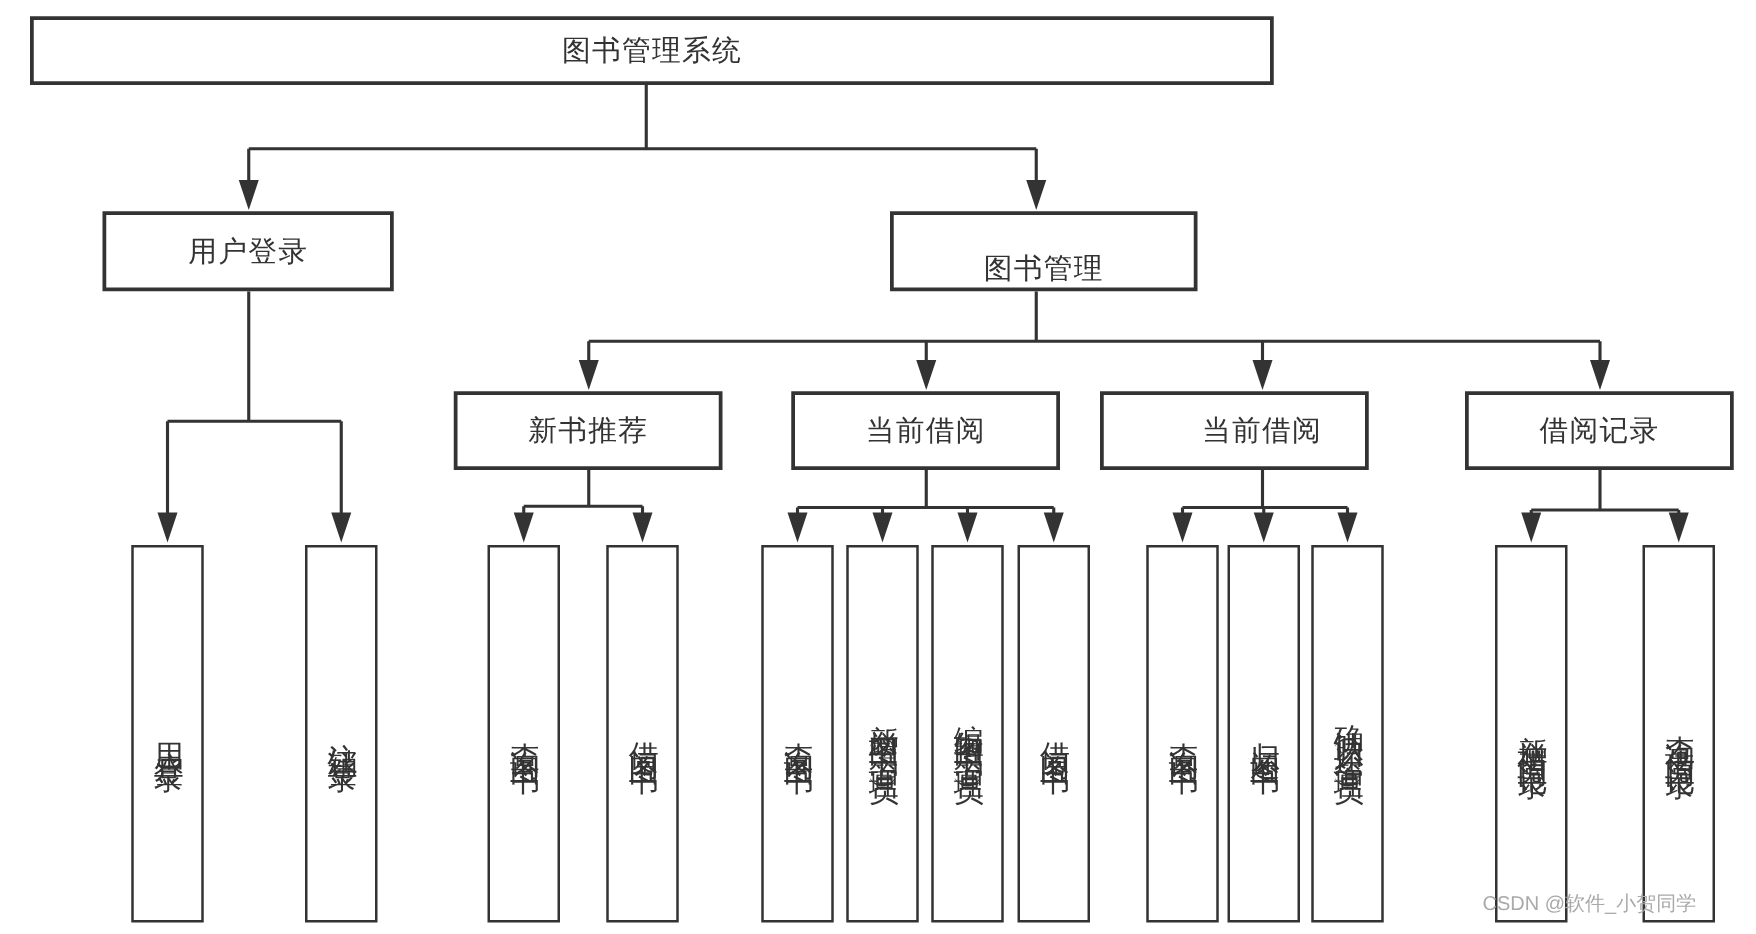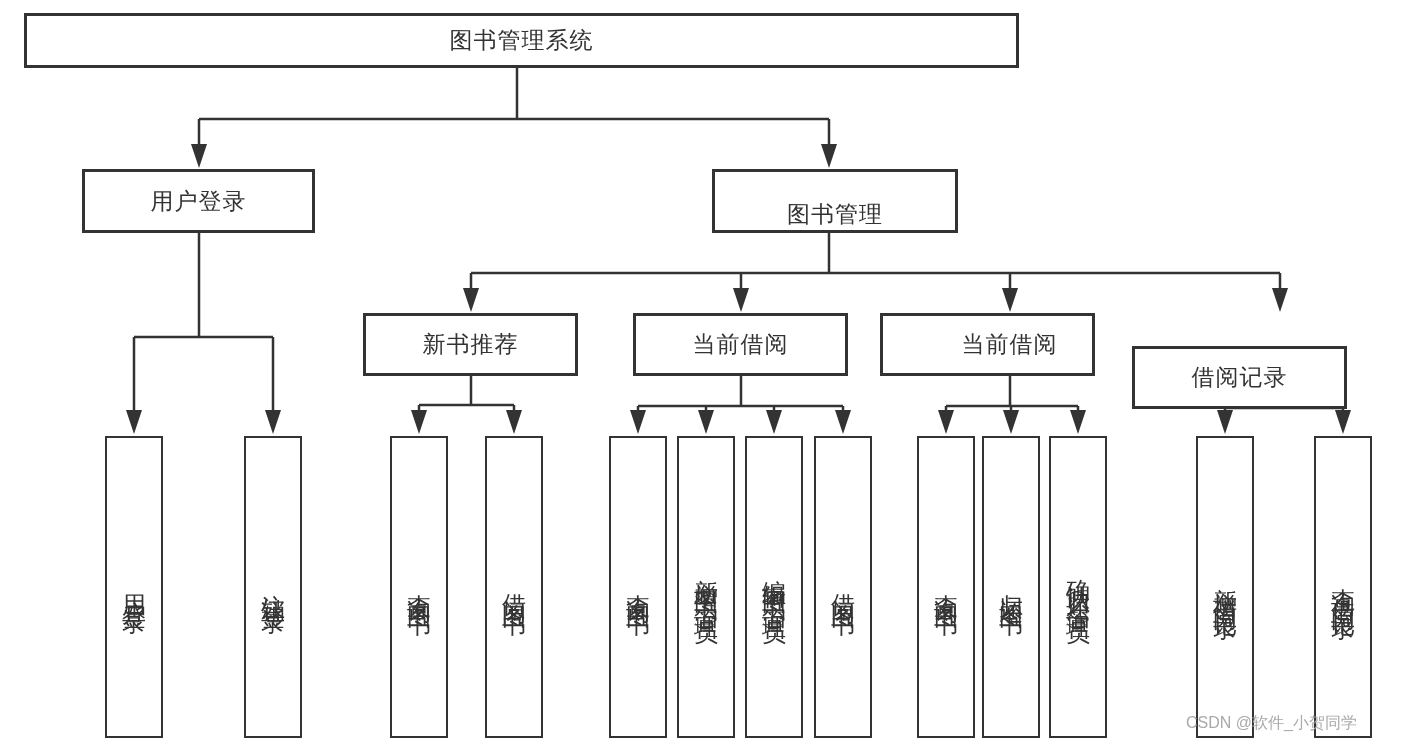--- a/index.html
+++ b/index.html
@@ -29,21 +29,21 @@
     letter-spacing: 1px;
     color: #333333;
   }
   .node-root { left: 24px; top: 13px; width: 995px; height: 55px; font-family: Liberation Mono, monospace; }
   .node-l2a  { left: 82px;  top: 169px; width: 233px; height: 64px; }
   .node-l2b  { left: 712px; top: 169px; width: 246px; height: 64px; align-items: flex-end; }
   .node-l3   { top: 313px; width: 215px; height: 63px; }
   .node-l3a  { left: 363px; }
   .node-l3b  { left: 633px; }
   .node-l3c  { left: 880px; padding-left: 44px; }
-  .node-l3d  { left: 1132px; margin-top: 33px; }
+  .node-l3d  { left: 1172px; }
   .leaf {
     position: absolute;
     box-sizing: border-box;
     top: 436px;
     width: 58px;
     height: 302px;
     background: #ffffff;
     border: 2.5px solid #333333;
     display: flex;
     align-items: center;

